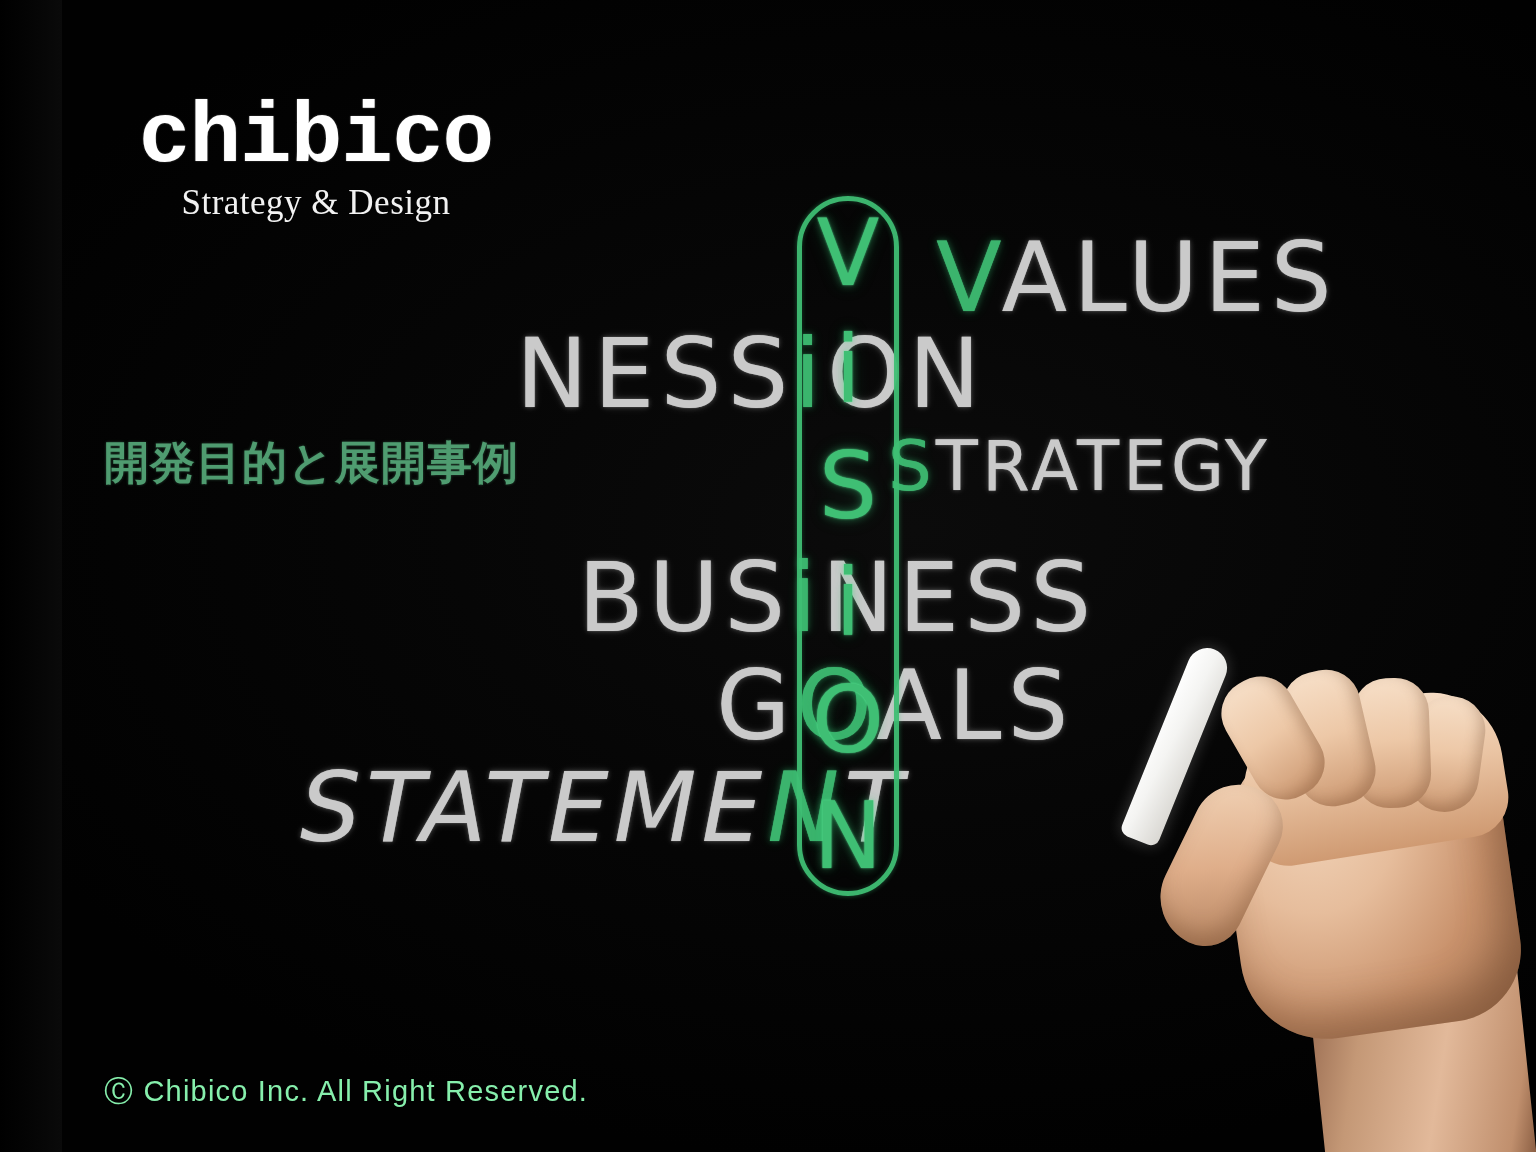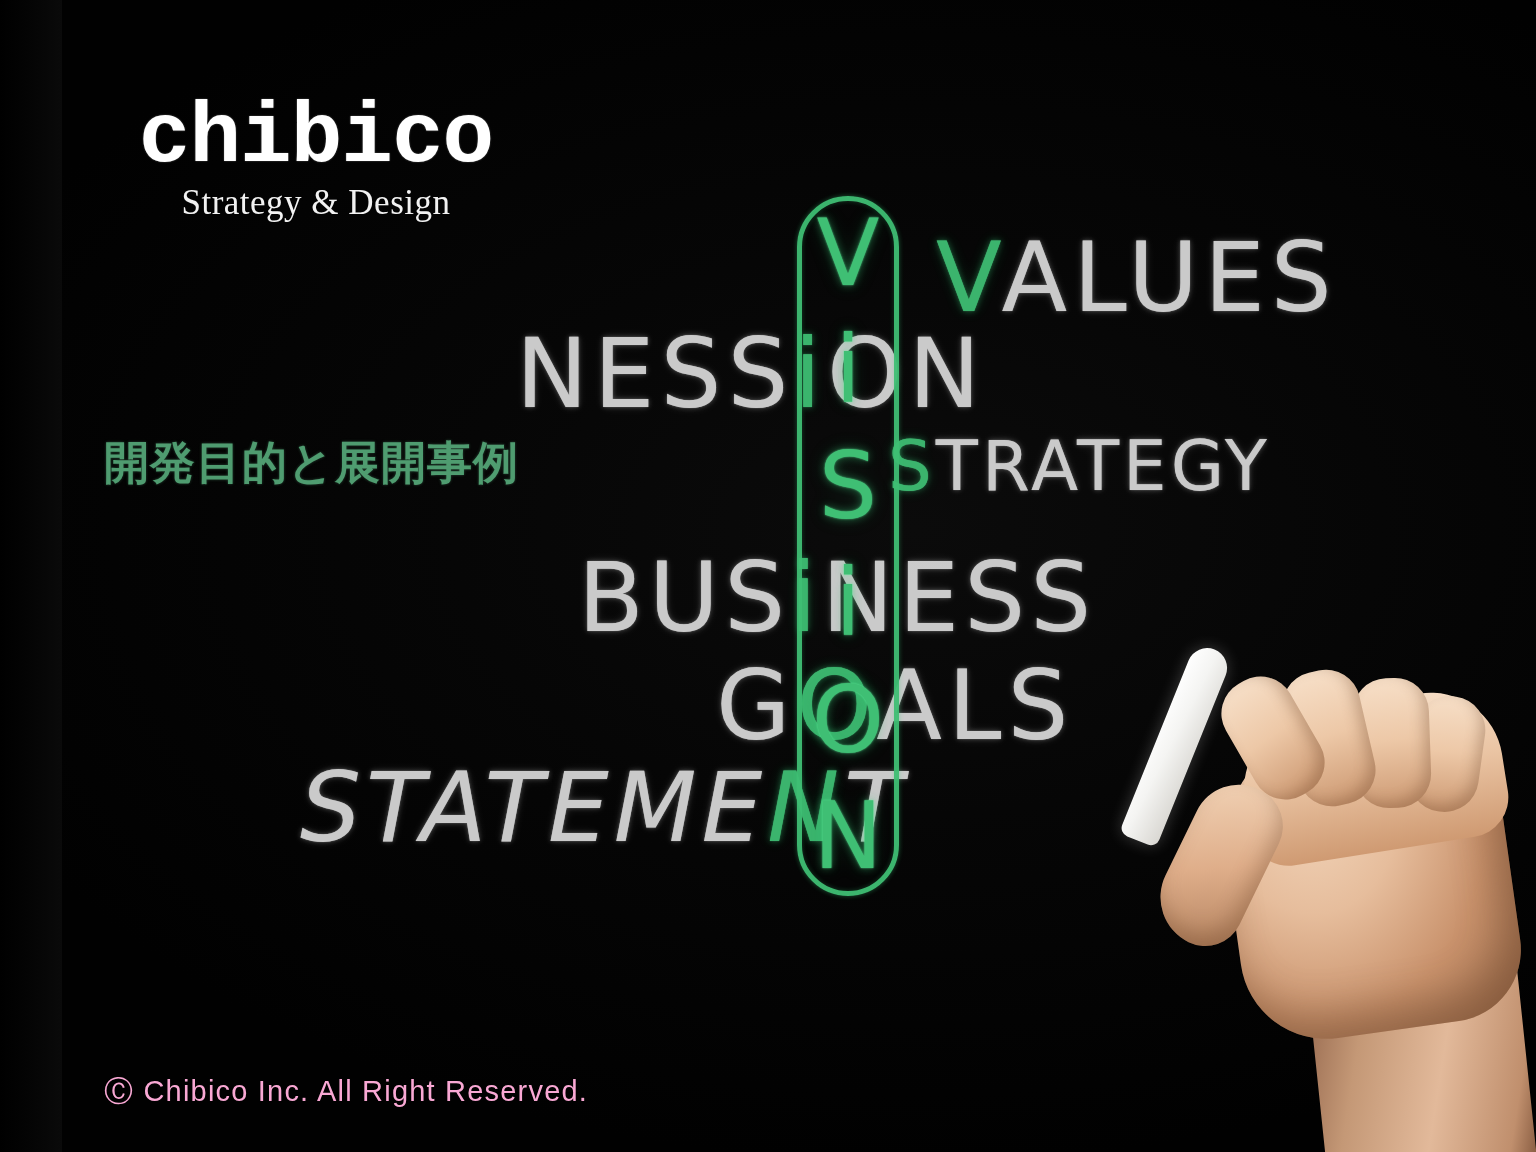--- a/index.html
+++ b/index.html
@@ -74,21 +74,21 @@
     letter-spacing: 1px;
     text-shadow: 0 0 3px rgba(79,156,112,0.45);
   }
   .jp-headline div { white-space: nowrap; }
 
   
   .footer {
     position: absolute;
     left: 104px;
     top: 1072px;
-    color: #f9a8d4;
+    color: #86efac;
     font-family: "Liberation Sans", sans-serif;
     font-size: 29px;
     letter-spacing: 1.2px;
     white-space: nowrap;
     text-align: right;
   }
 
   
   .chalk-area {
     position: absolute;

